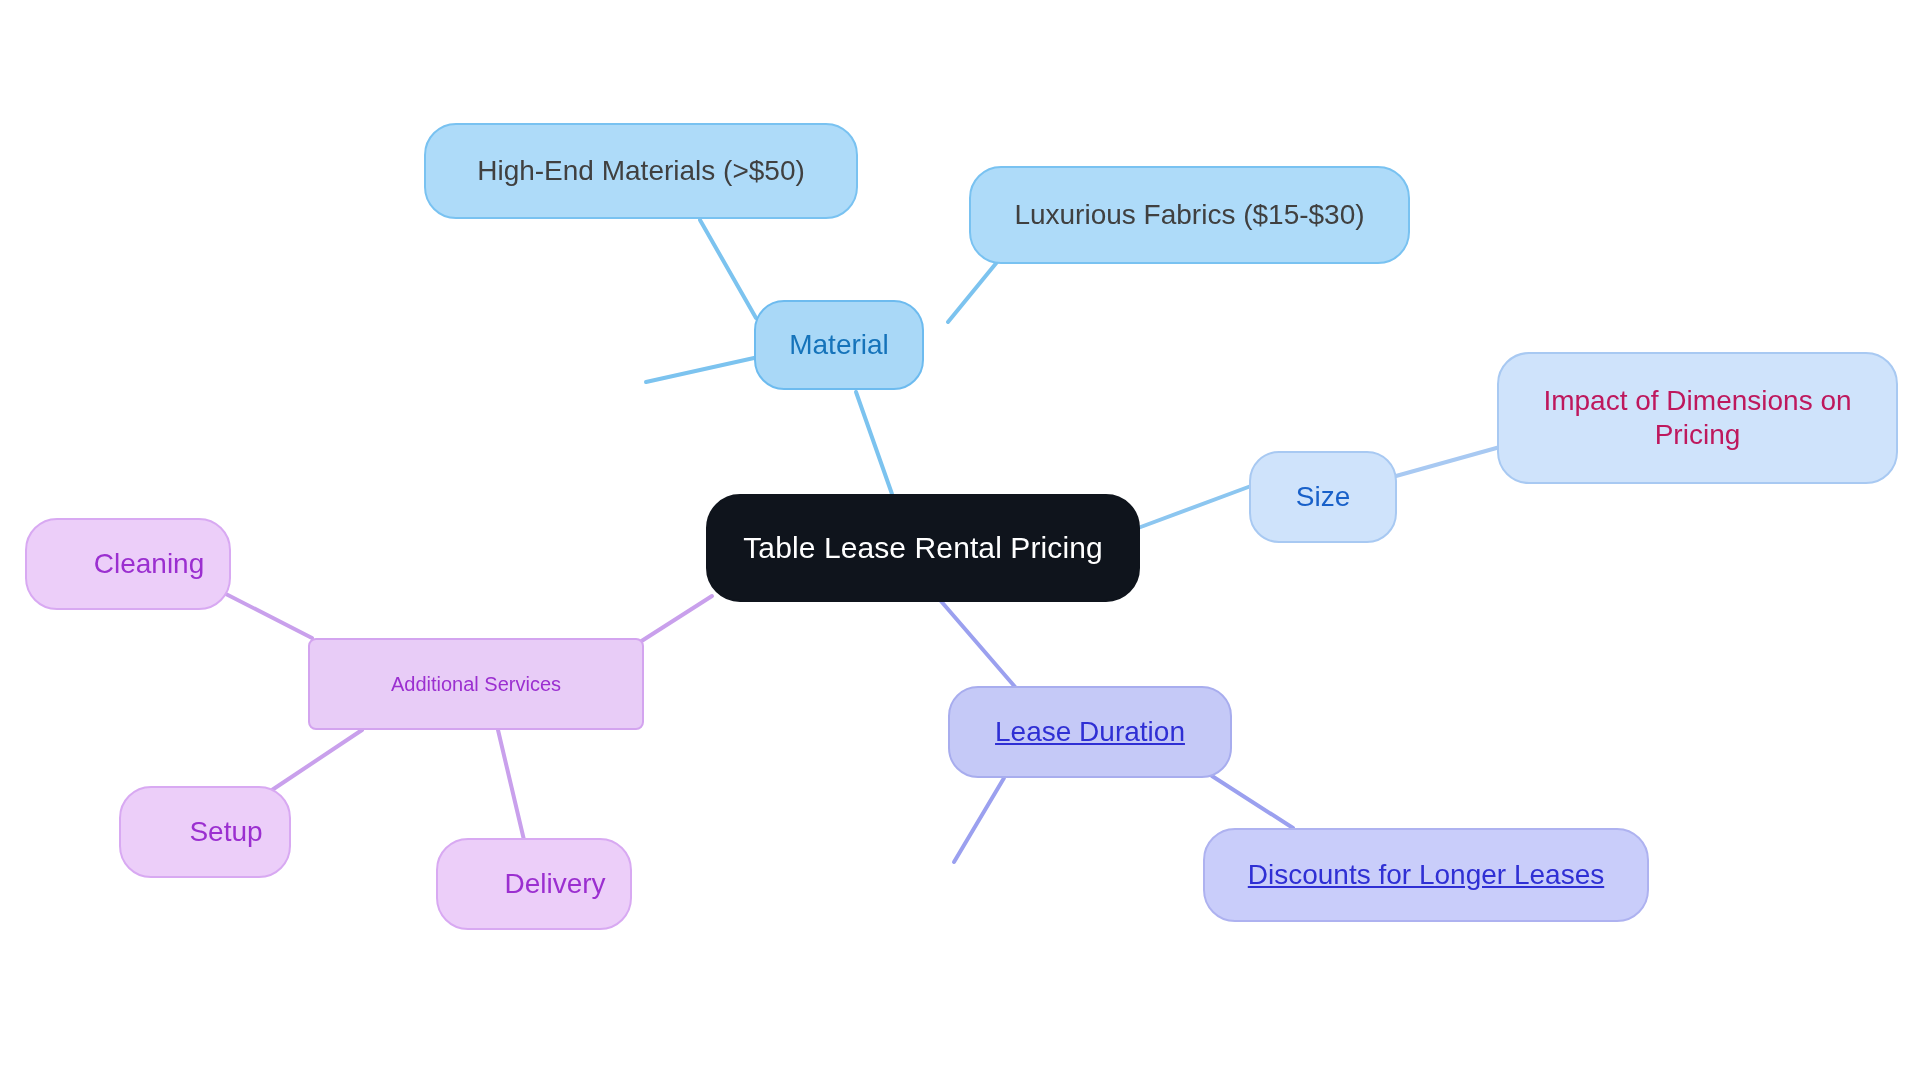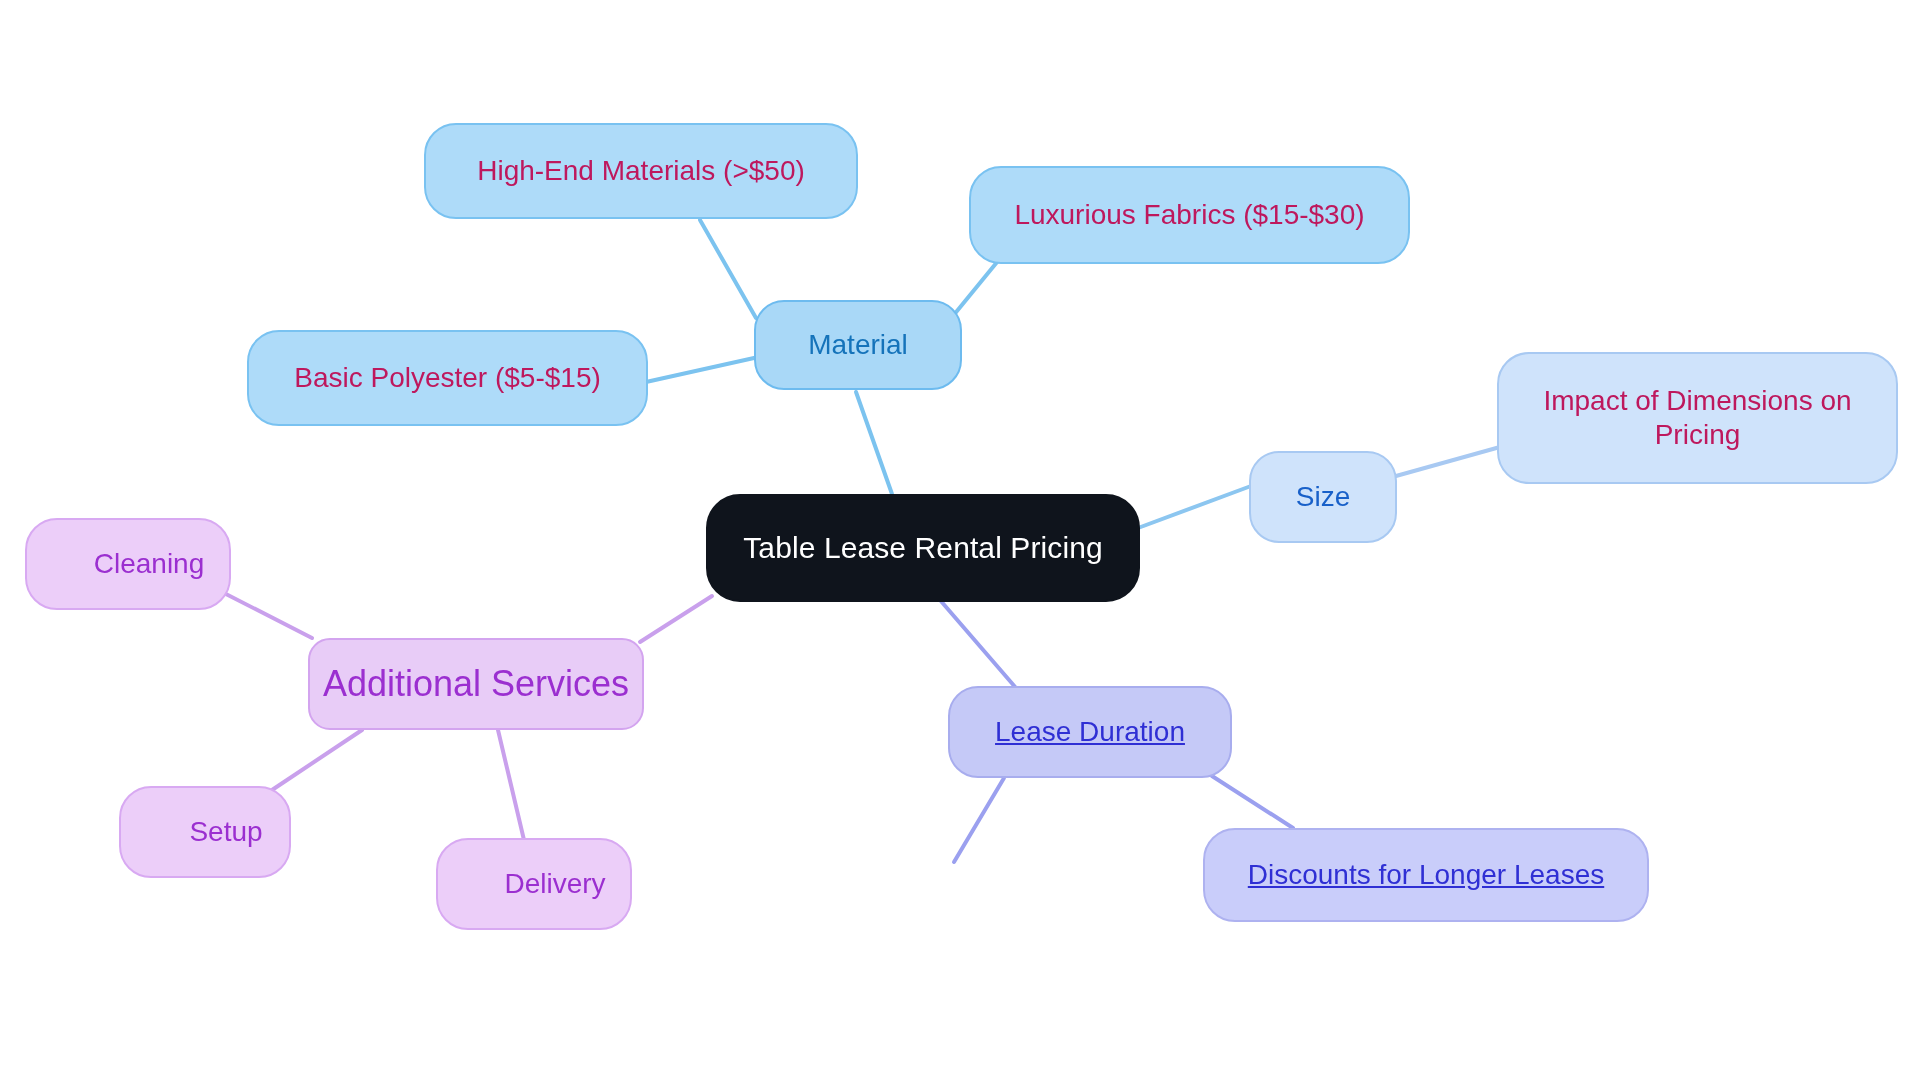--- a/index.html
+++ b/index.html
@@ -50,21 +50,21 @@
   .node-mat-branch {
     background: #a9d8f7;
     border-color: #6dbbef;
     color: #1573ba;
     border-radius: 30px;
     font-size: 28px;
   }
   .node-mat-leaf {
     background: #aedbf9;
     border-color: #79c2f1;
-    color: #be185d;
+    color: #404040;
     border-radius: 32px;
     font-size: 28px;
   }
   .node-size-branch {
     background: #cfe3fb;
     border-color: #a8c9f2;
     color: #1860c9;
     border-radius: 30px;
     font-size: 28px;
   }
@@ -72,22 +72,22 @@
     background: #cfe3fb;
     border-color: #a8c9f2;
     color: #be185d;
     border-radius: 32px;
     font-size: 28px;
   }
   .node-serv-branch {
     background: #e8ccf7;
     border-color: #d3a4ef;
     color: #9b2fd0;
-    border-radius: 22px;
-    font-size: 36px;
+    border-radius: 8px;
+    font-size: 20px;
     justify-content: center;
   }
   .node-serv-leaf {
     background: #eccef9;
     border-color: #d8a9f2;
     color: #9b2fd0;
     border-radius: 32px;
     font-size: 28px;
     padding-left: 42px;
   }
@@ -125,31 +125,28 @@
       <line x1="498" y1="730" x2="524" y2="840" stroke="#c9a0ec" stroke-width="4" stroke-linecap="round"></line>
       <line x1="940" y1="600" x2="1016" y2="688" stroke="#9ba0ef" stroke-width="4" stroke-linecap="round"></line>
       <line x1="1004" y1="778" x2="954" y2="862" stroke="#9ba0ef" stroke-width="4" stroke-linecap="round"></line>
       <line x1="1212" y1="776" x2="1293" y2="828" stroke="#9ba0ef" stroke-width="4" stroke-linecap="round"></line>
     </svg>
 
   <div class="node node-root" id="node-root" style="left: 706px; top: 494px; width: 434px; height: 108px;">
     <span>Table Lease Rental Pricing</span>
   </div>
 
-  <div class="node node-mat-branch" id="node-material" style="left: 754px; top: 300px; width: 208px; height: 90px;">
+  <div class="node node-mat-branch" id="node-material" style="left: 754px; top: 300px; width: 170px; height: 90px;">
     <span>Material</span>
   </div>
   <div class="node node-mat-leaf" id="node-high-end-materials" style="left: 424px; top: 123px; width: 434px; height: 96px;">
     <span>High-End Materials (&gt;$50)</span>
   </div>
   <div class="node node-mat-leaf" id="node-luxurious-fabrics" style="left: 969px; top: 166px; width: 441px; height: 98px;">
     <span>Luxurious Fabrics ($15-$30)</span>
-  </div>
-  <div class="node node-mat-leaf" id="node-basic-polyester" style="left: 247px; top: 330px; width: 401px; height: 96px;">
-    <span>Basic Polyester ($5-$15)</span>
   </div>
 
   <div class="node node-size-branch" id="node-size" style="left: 1249px; top: 451px; width: 148px; height: 92px;">
     <span>Size</span>
   </div>
   <div class="node node-size-leaf" id="node-impact-of-dimensions-on-pricing" style="left: 1497px; top: 352px; width: 401px; height: 132px;">
     <span>Impact of Dimensions on
 Pricing</span>
   </div>
 

